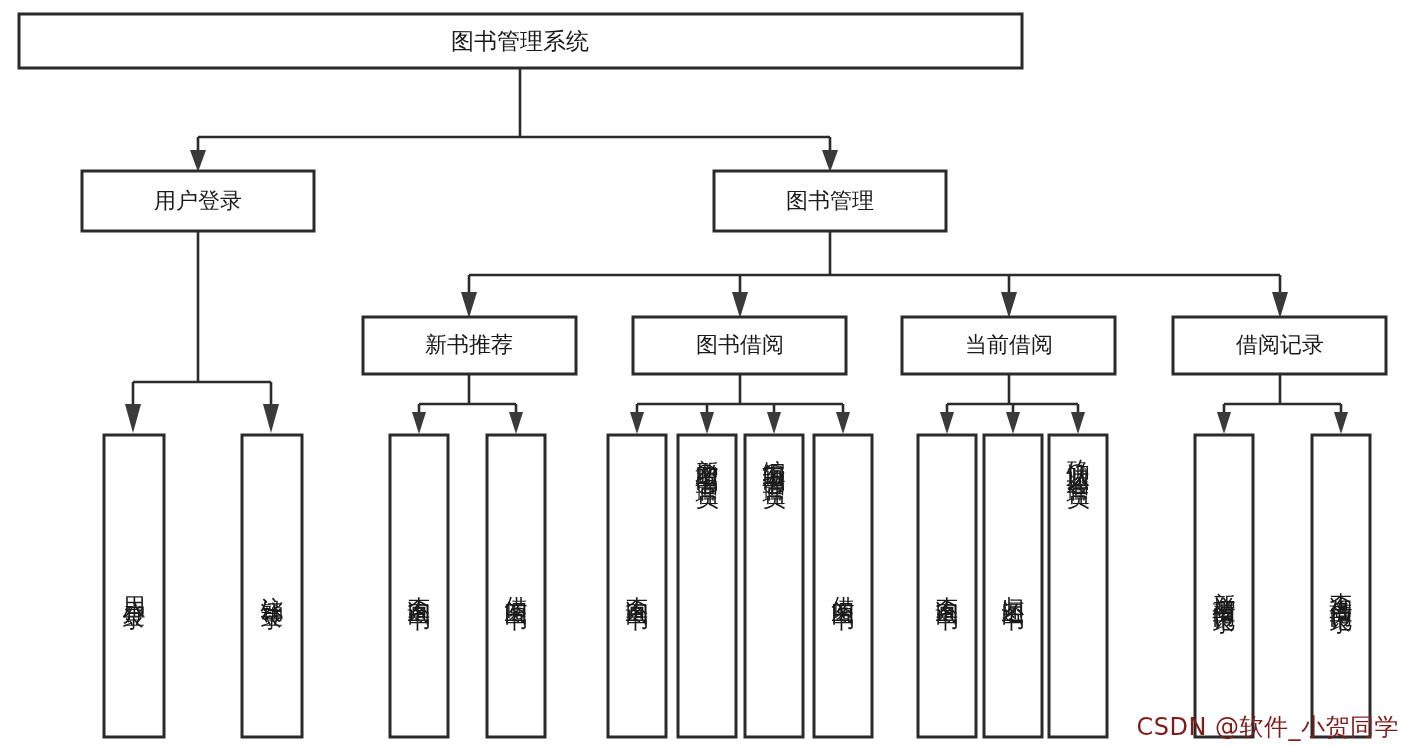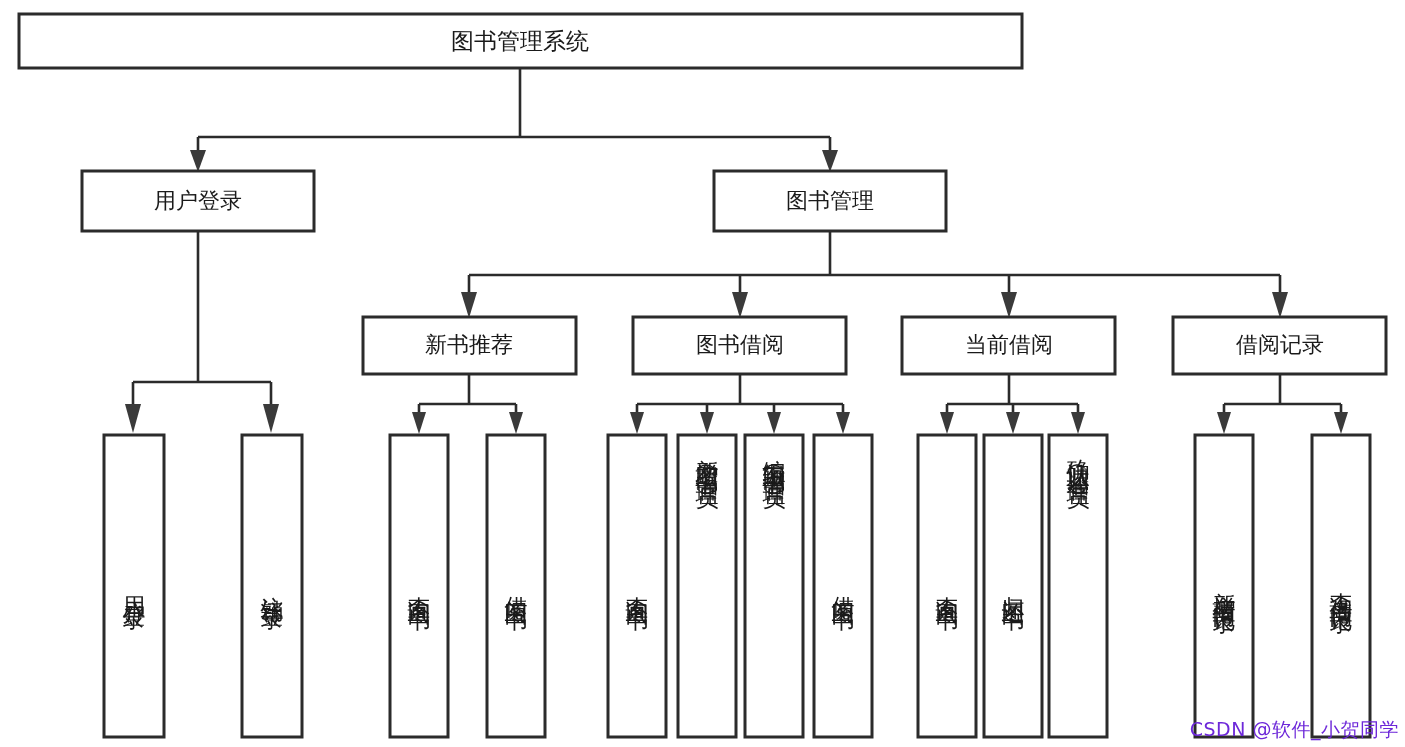--- a/index.html
+++ b/index.html
@@ -73,22 +73,22 @@
   .vleaf.top-align {
     align-items: flex-start;
     padding-top: 6px;
     box-sizing: border-box;
   }
   .watermark {
     position: absolute;
     right: 6px;
     bottom: 4px;
     font-family: "DejaVu Sans", "Liberation Sans", sans-serif;
-    font-size: 19px;
-    color: #6d28d9;
+    font-size: 24px;
+    color: #7f1d1d;
     letter-spacing: 0.5px;
     white-space: nowrap;
     user-select: none;
   }
 </style>
 </head>
 <body>
 
 <div id="diagram-root">
 

